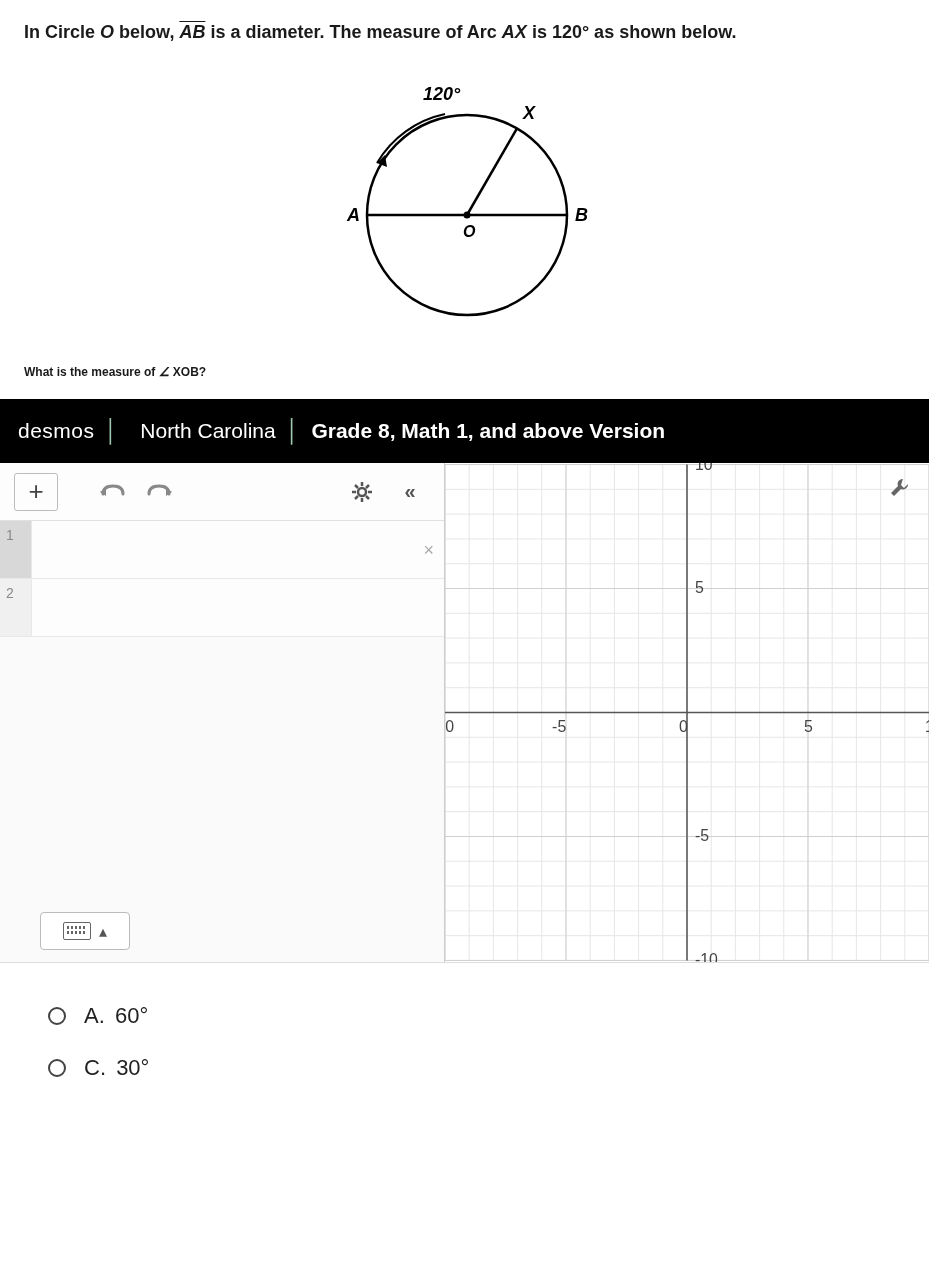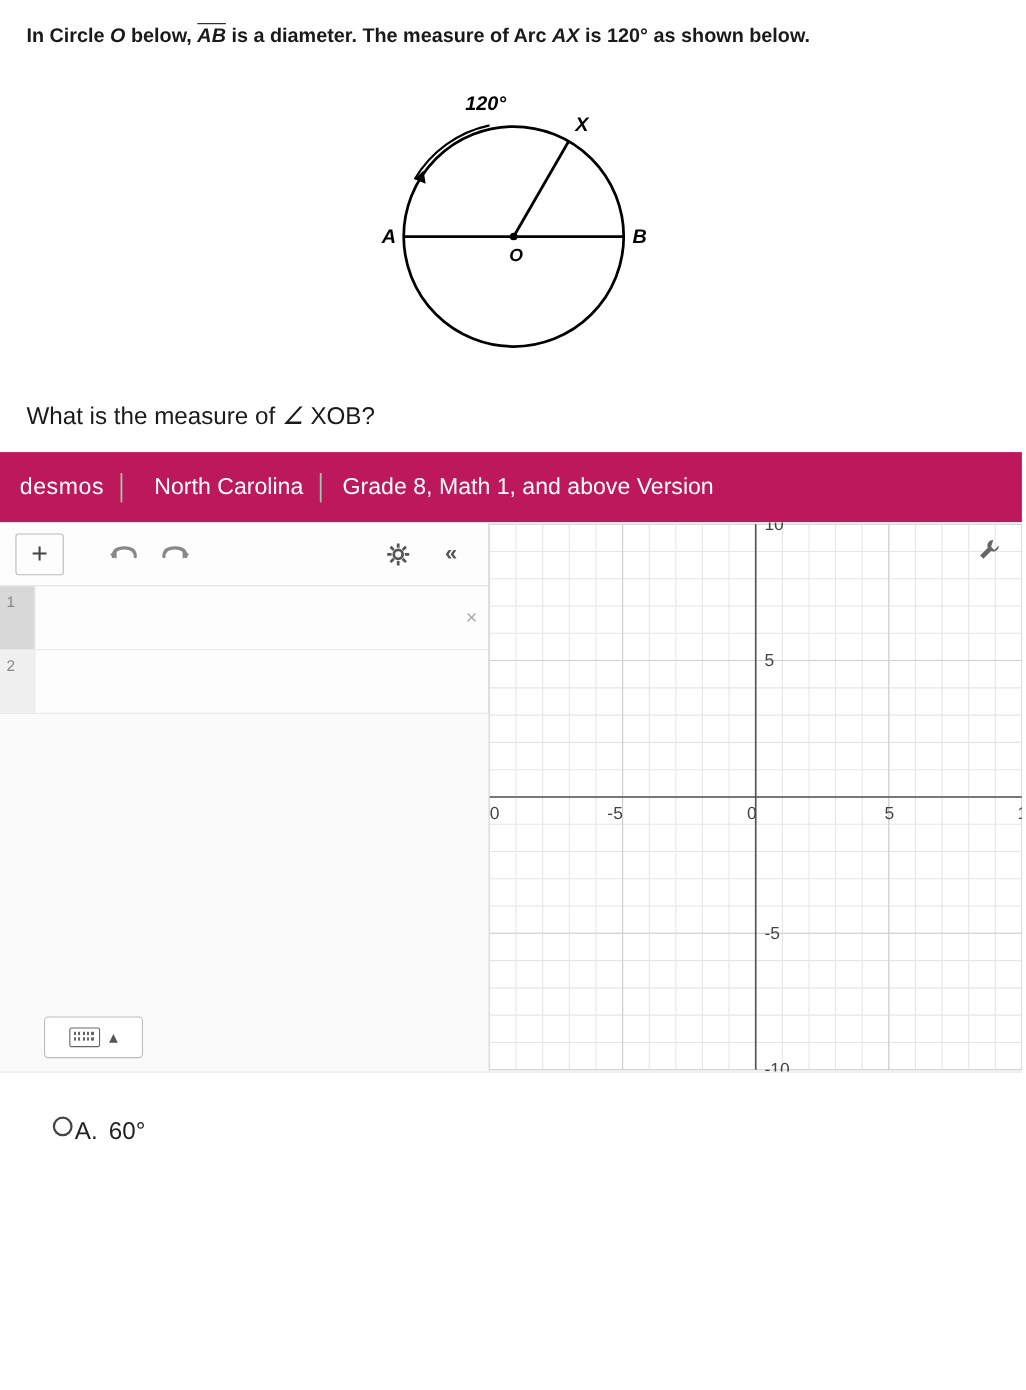--- a/index.html
+++ b/index.html
@@ -24,43 +24,43 @@
   }
   .question-text .ital { font-style: italic; }
   .overline { text-decoration: overline; font-style: italic; }
   .diagram-container {
     display: flex;
     justify-content: center;
     margin: 30px 0 30px 0;
   }
   .diagram { width: 280px; height: 260px; position: relative; }
   .sub-question {
-    font-weight: normal;
-    font-size: 22px;
+    font-weight: bold;
+    font-size: 12px;
     color: #1a1a1a;
     margin-top: 10px;
     margin-bottom: 20px;
   }
   .angle-sym { font-style: italic; }
   
   .desmos-header {
-    background: #be185d;
+    background: #000000;
     color: #fff;
     height: 64px;
     display: flex;
     align-items: center;
     padding: 0 18px;
     font-size: 21px;
     margin-left: -24px;
     margin-right: -20px;
   }
   .desmos-header .brand { font-weight: 400; letter-spacing: 0.5px; }
   .desmos-header .sep { color: #a0c8b0; margin: 0 10px; font-size: 22px; }
   .desmos-header .region { font-weight: 300; margin-left: 12px; }
-  .desmos-header .version { font-weight: 400; margin-left: 2px; }
+  .desmos-header .version { font-weight: 700; margin-left: 2px; }
   
   .desmos-body {
     display: flex;
     height: 500px;
     margin-left: -24px;
     margin-right: -20px;
     border-bottom: 1px solid #ddd;
     background: #fdfdfd;
   }
   .expr-panel {
@@ -168,22 +168,22 @@
   .wrench {
     position: absolute;
     top: 14px; right: 18px;
     color: #666;
     font-size: 22px;
   }
   
   .choices { margin-top: 40px; margin-left: 24px; }
   .choice {
     display: flex;
-    align-items: flex-start;
-    gap: 2px;
+    align-items: center;
+    gap: 18px;
     font-size: 22px;
     color: #222;
     margin: 26px 0;
   }
   .choice .radio {
     width: 18px; height: 18px;
     border: 2px solid #444;
     border-radius: 50%;
     flex-shrink: 0;
   }
@@ -353,15 +353,19 @@
           </svg>
       </div>
     </div>
   </div>
 
   <div class="choices">
     <div class="choice">
       <span class="radio"></span>
       <span><span class="letter">A.</span> <span>60°</span></span>
     </div>
+    <div class="choice">
+      <span class="radio"></span>
+      <span><span class="letter">C.</span> <span>30°</span></span>
+    </div>
   </div>
 
 </div>
 
 </body></html>

